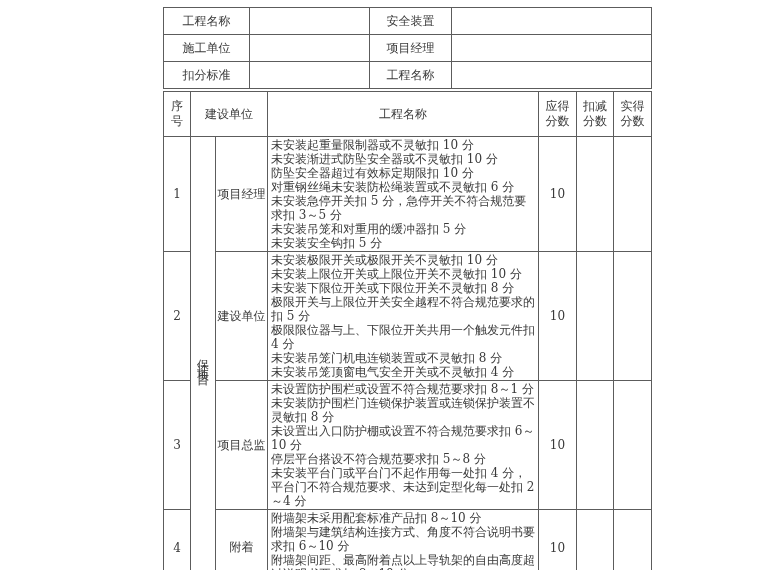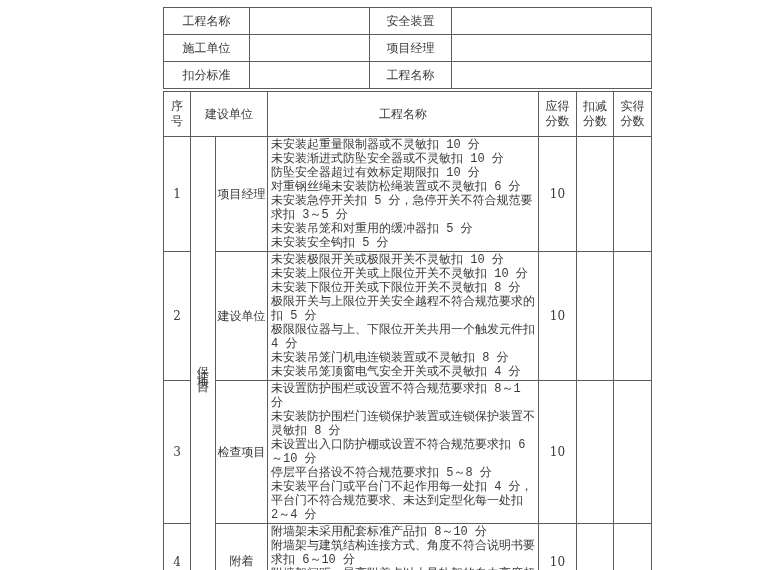--- a/index.html
+++ b/index.html
@@ -51,21 +51,20 @@
   .center {
     text-align: center;
     vertical-align: middle;
   }
   .std {
     text-align: left;
     vertical-align: top;
     padding: 1px 3px 1px 3px;
     line-height: 14px;
     white-space: pre-line;
-    font-family: Liberation Mono, monospace;
   }
   .vert-cell { text-align: center; vertical-align: middle; }
   .vert {
     display: inline-block;
     writing-mode: vertical-lr;
     text-orientation: upright;
     letter-spacing: 5px;
     line-height: 1;
   }
   .r1 { height: 115px; }
@@ -160,21 +159,21 @@
 极限限位器与上、下限位开关共用一个触发元件扣 4 分
 未安装吊笼门机电连锁装置或不灵敏扣 8 分
 未安装吊笼顶窗电气安全开关或不灵敏扣 4 分</td>
         <td class="center">10</td>
         <td class="center"></td>
         <td class="center"></td>
       </tr>
 
       <tr class="r3">
         <td class="center">3</td>
-        <td class="center">检查项目</td>
+        <td class="center">项目总监</td>
         <td class="std">未设置防护围栏或设置不符合规范要求扣 8～1 分
 未安装防护围栏门连锁保护装置或连锁保护装置不灵敏扣 8 分
 未设置出入口防护棚或设置不符合规范要求扣 6～10 分
 停层平台搭设不符合规范要求扣 5～8 分
 未安装平台门或平台门不起作用每一处扣 4 分，平台门不符合规范要求、未达到定型化每一处扣 2～4 分</td>
         <td class="center">10</td>
         <td class="center"></td>
         <td class="center"></td>
       </tr>
 

